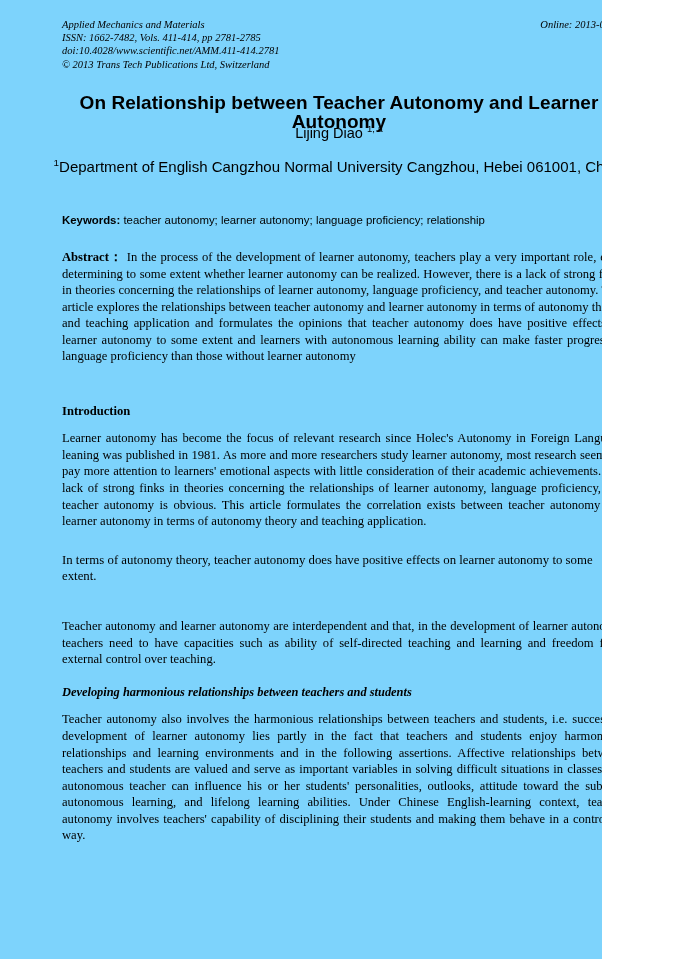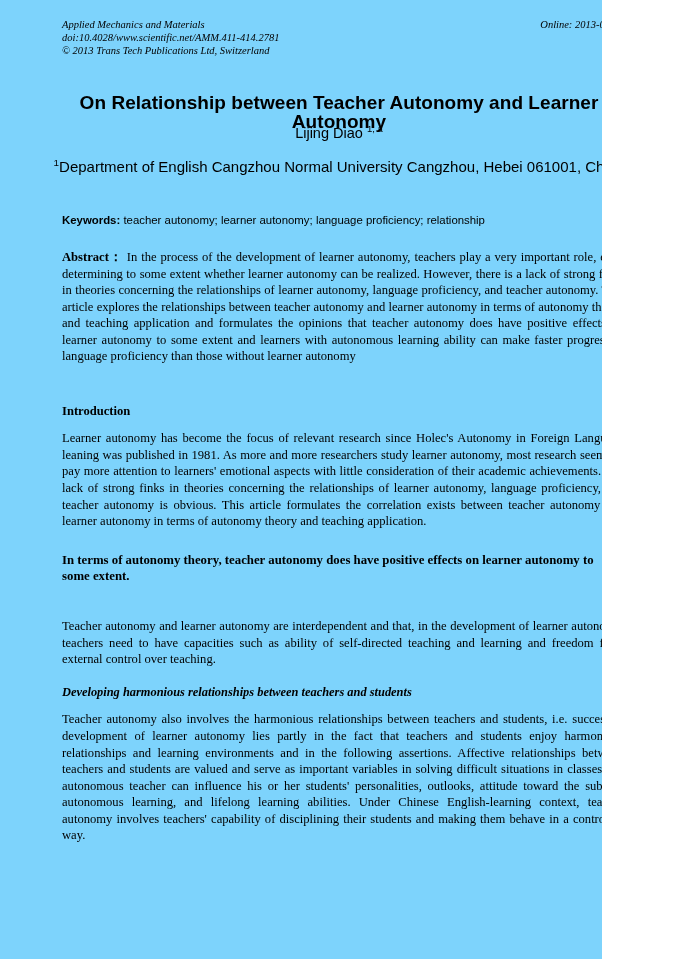--- a/index.html
+++ b/index.html
@@ -124,21 +124,21 @@
 
   .sec-heading {
     font-family: "Liberation Serif", "DejaVu Serif", serif;
     font-weight: bold;
     font-size: 12.6px;
     line-height: 16.55px;
     text-align: left;
   }
   .statement-heading {
     font-family: "Liberation Serif", "DejaVu Serif", serif;
-    font-weight: bold;
+    font-weight: normal;
     font-size: 12.8px;
     line-height: 16.8px;
     text-align: left;
   }
   .sub-heading {
     font-family: "Liberation Serif", "DejaVu Serif", serif;
     font-weight: bold;
     font-style: italic;
     font-size: 12.4px;
     line-height: 16.55px;
@@ -148,20 +148,21 @@
 </head>
 <body>
 
 <div class="page">
 
   <div class="journal-header">
     <div class="journal-header-row">
       <div class="journal-meta-line">Applied Mechanics and Materials</div>
       <div class="journal-online">Online: 2013-09-03</div>
     </div>
+    <div class="journal-meta-line">ISSN: 1662-7482, Vols. 411-414, pp 2781-2785</div>
     <div class="journal-meta-line">doi:10.4028/www.scientific.net/AMM.411-414.2781</div>
     <div class="journal-meta-line">© 2013 Trans Tech Publications Ltd, Switzerland</div>
   </div>
 
   <h1 class="paper-title">On Relationship between Teacher Autonomy and Learner Autonomy</h1>
 
   <div class="author-block">
     <div class="author-name">
       <span>Lijing Diao</span><span class="sup-space"> </span><sup>1</sup><sup>, </sup><sup>a</sup>
     </div>

